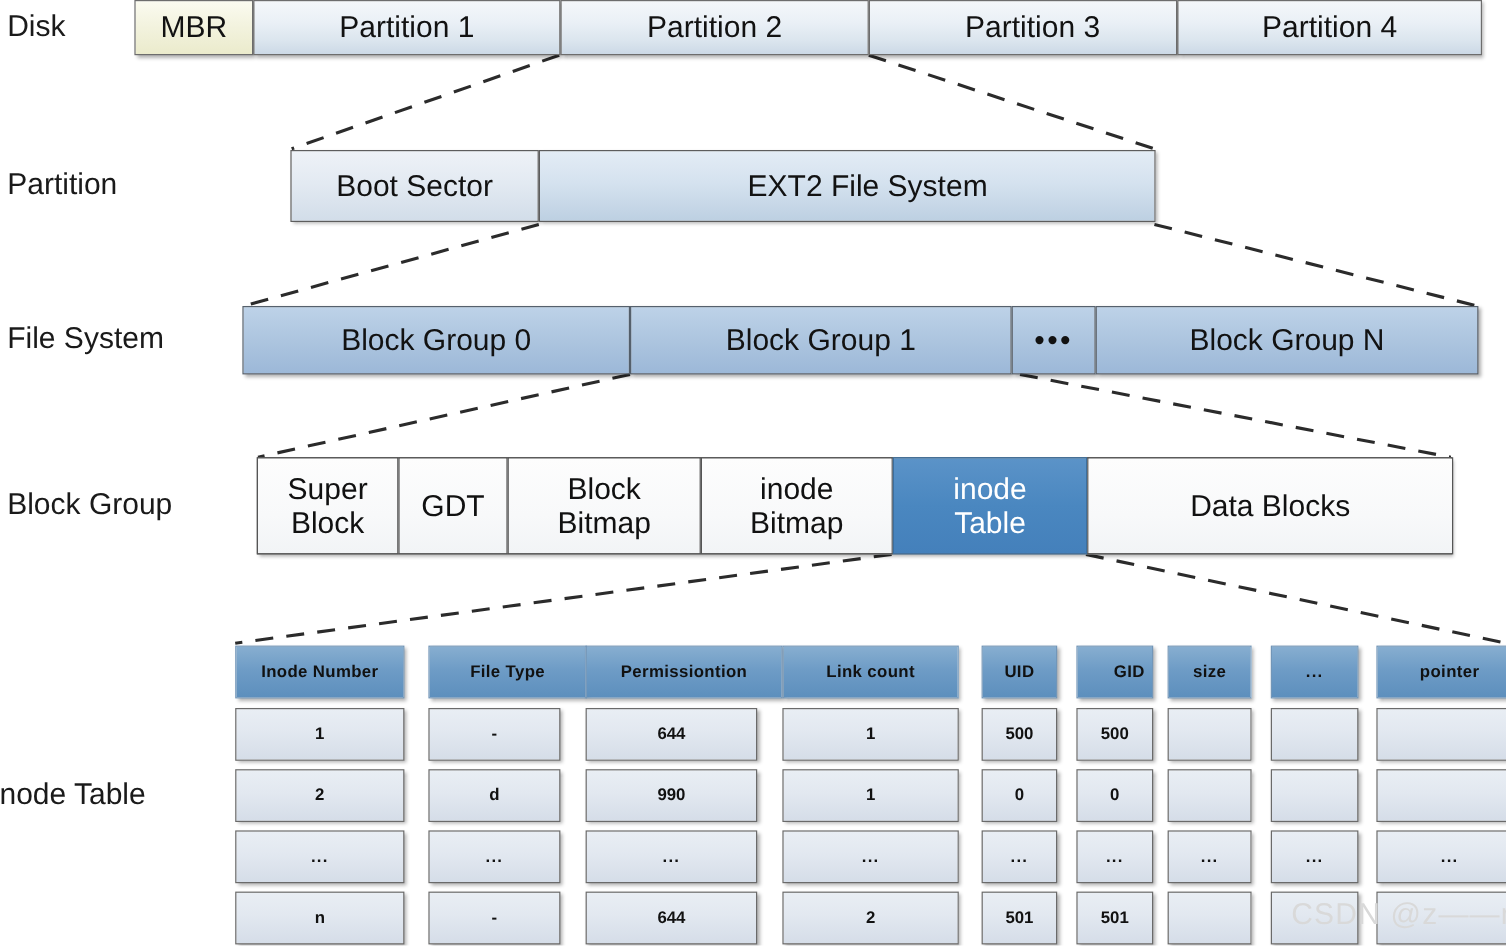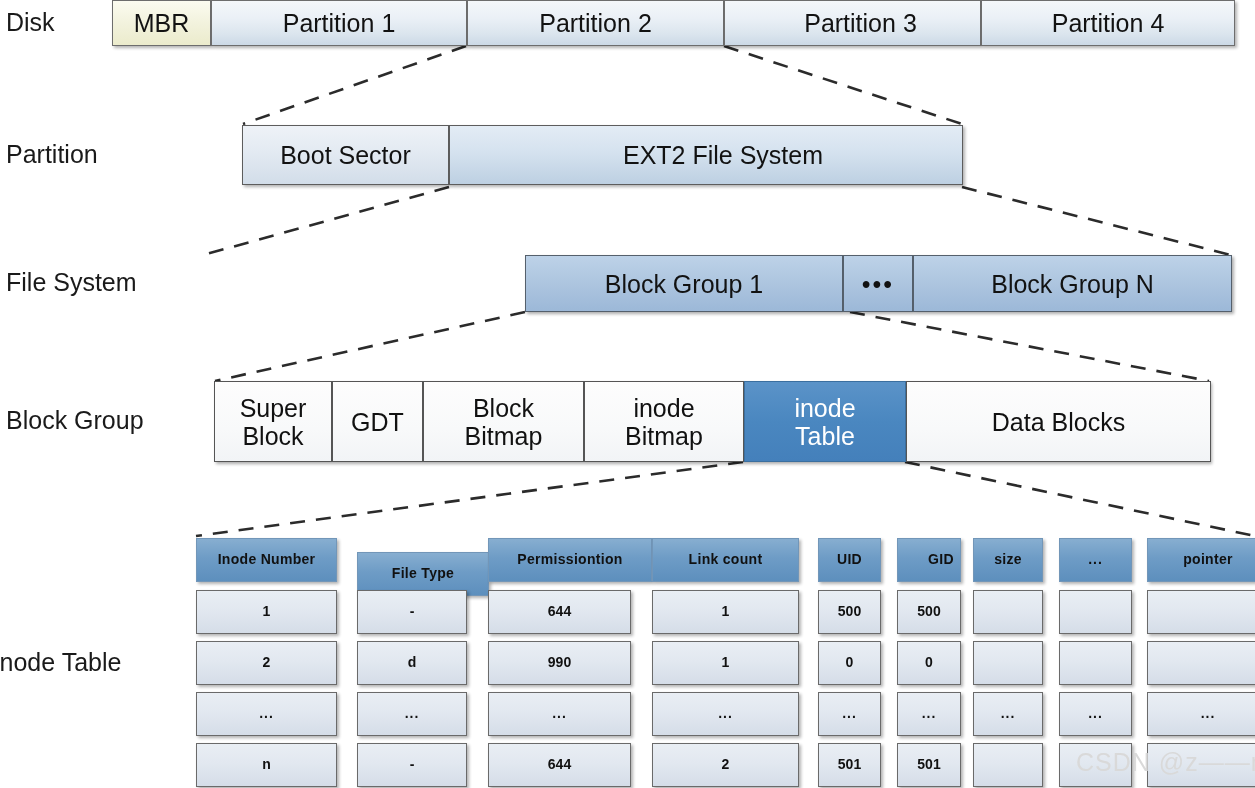--- a/index.html
+++ b/index.html
@@ -130,20 +130,21 @@
   <div class="box disk-part" style="left:724px;top:0px;width:257px;height:46px;padding-left:16px;">Partition 3</div>
   <div class="box disk-part" style="left:981px;top:0px;width:254px;height:46px;">Partition 4</div>
 
   <div class="row-label" style="left:6px;top:142px;">Partition</div>
 
   <div class="box boot-sector" style="left:242px;top:125px;width:207px;height:60px;">Boot Sector</div>
   <div class="box ext2" style="left:449px;top:125px;width:514px;height:60px;">EXT2 File System</div>
 
   <div class="row-label" style="left:6px;top:270px;">File System</div>
 
+  <div class="box bg-cell" style="left:202px;top:255px;width:323px;height:57px;">Block Group 0</div>
   <div class="box bg-cell" style="left:525px;top:255px;width:318px;height:57px;">Block Group 1</div>
   <div class="box bg-cell bg-dots" style="left:843px;top:255px;width:70px;height:57px;">•••</div>
   <div class="box bg-cell" style="left:913px;top:255px;width:319px;height:57px;">Block Group N</div>
 
   <div class="row-label" style="left:6px;top:408px;">Block Group</div>
 
   <div class="bgr-wrap" style="left:214px;top:381px;width:996px;height:81px;">
     <div class="box bgr-cell" style="left:-1px;top:-1px;width:118px;height:81px;flex-direction:column;">
       <span>Super</span>
       <span>Block</span>
@@ -160,21 +161,21 @@
     <div class="box bgr-cell hl" style="left:529px;top:-1px;width:162px;height:81px;flex-direction:column;">
       <span>inode</span>
       <span>Table</span>
     </div>
     <div class="box bgr-cell" style="left:691px;top:-1px;width:305px;height:81px;">Data Blocks</div>
   </div>
 
   <div class="row-label" style="left:-6px;top:650px;">inode Table</div>
 
   <div class="box it-head" style="left:196px;top:538px;width:141px;height:44px;">Inode Number</div>
-  <div class="box it-head" style="left:357px;top:538px;width:132px;height:44px;margin-top:14px;">File Type</div>
+  <div class="box it-head" style="left:357px;top:538px;width:132px;height:44px;">File Type</div>
   <div class="box it-head" style="left:488px;top:538px;width:164px;height:44px;">Permissiontion</div>
   <div class="box it-head" style="left:652px;top:538px;width:147px;height:44px;">Link count</div>
   <div class="box it-head" style="left:818px;top:538px;width:63px;height:44px;">UID</div>
   <div class="box it-head" style="left:897px;top:538px;width:64px;height:44px;padding-left:24px;">GID</div>
   <div class="box it-head" style="left:973px;top:538px;width:70px;height:44px;">size</div>
   <div class="box it-head dots" style="left:1059px;top:538px;width:73px;height:44px;">...</div>
   <div class="box it-head" style="left:1147px;top:538px;width:122px;height:44px;">pointer</div>
 
   <div class="box it-cell" style="left:196px;top:590px;width:141px;height:44px;">1</div>
   <div class="box it-cell" style="left:357px;top:590px;width:110px;height:44px;">-</div>

